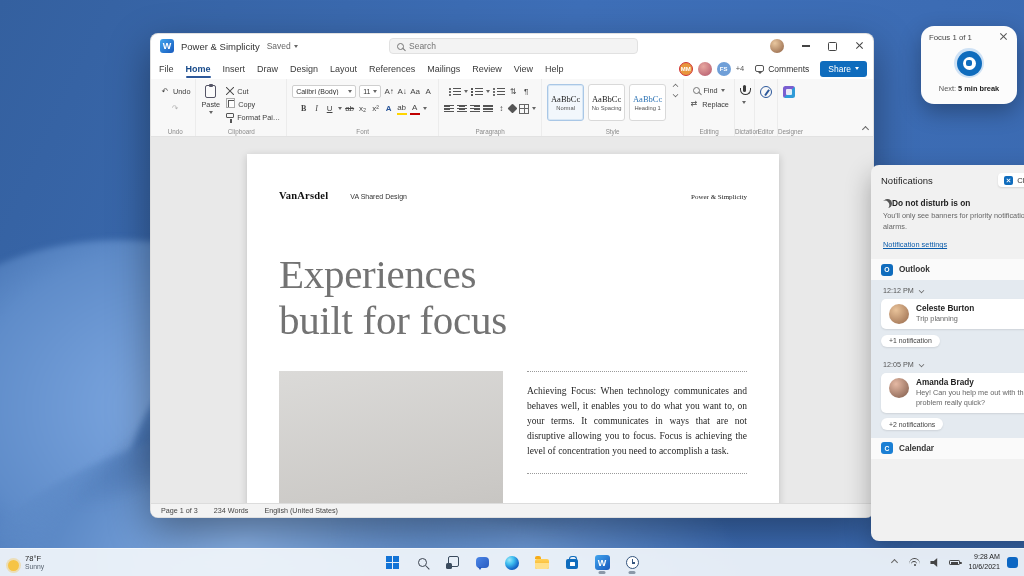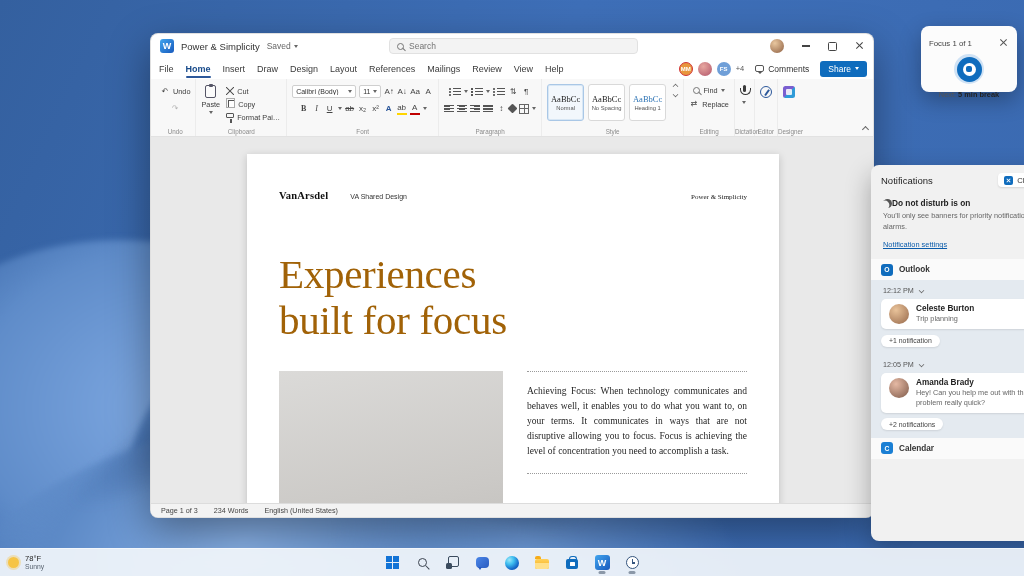--- a/index.html
+++ b/index.html
@@ -103,32 +103,32 @@
 .chev{width:5px;height:5px;border-right:1.2px solid #666;border-bottom:1.2px solid #666;display:inline-block}
 .chev.up{transform:rotate(-135deg)}
 .chev.down{transform:rotate(45deg)}
 
 .docarea{flex:1;background:#e9e9e9;position:relative;overflow:hidden}
 .page{position:absolute;left:96px;top:17px;width:532px;height:430px;background:#fff;box-shadow:0 2px 8px rgba(0,0,0,.18);padding:36px 32px 0 32px}
 .dochead{display:flex;align-items:baseline}
 .brand{font-family:"Liberation Serif",serif;font-weight:700;font-size:10.5px;color:#111;letter-spacing:.2px}
 .brandsub{font-size:7px;color:#333;margin-left:22px}
 .docheadright{margin-left:auto;font-family:"Liberation Serif",serif;font-size:7px;color:#222}
-.docheading{margin-top:50px;font-family:"Liberation Serif",serif;font-size:41px;line-height:46px;color:#a16207;font-weight:400;letter-spacing:-.3px}
+.docheading{margin-top:50px;font-family:"Liberation Serif",serif;font-size:41px;line-height:46px;color:#737373;font-weight:400;letter-spacing:-.3px}
 .doccontent{margin-top:28px;display:flex;gap:24px}
 .docimg{width:224px;height:260px;background:linear-gradient(168deg,#dbdad8 0%,#cbc9c6 50%,#b7b5b1 100%);position:relative;overflow:hidden;flex:0 0 auto}
 .doccol{width:228px}
 .dotted{border-top:1px dotted #9a9a9a}
 .docpara{margin:12px 0 14px;font-family:"Liberation Serif",serif;font-size:9.5px;line-height:15px;color:#1f1f1f;text-align:justify}
 
 .statusbar{height:14px;background:#f3f3f3;border-top:1px solid #dcdcdc;display:flex;align-items:center;gap:16px;padding-left:10px;flex:0 0 auto}
 .statusbar span{font-size:7.2px;color:#444;white-space:nowrap}
 
 
-.fwidget{position:absolute;left:921px;top:26px;width:96px;height:66px;background:#fcfcfc;border-radius:8px;box-shadow:0 8px 22px rgba(0,0,0,.3);z-index:6;padding:12px 8px}
+.fwidget{position:absolute;left:921px;top:26px;width:96px;height:78px;background:#fcfcfc;border-radius:13px;box-shadow:0 8px 22px rgba(0,0,0,.3);z-index:6;padding:6px 8px}
 .fw-top{display:flex;align-items:center}
 .fw-title{font-size:7.8px;color:#444}
 .fw-close{margin-left:auto;position:relative;width:10px;height:10px}
 .fw-close::before,.fw-close::after{content:'';position:absolute;left:0;top:4.4px;width:9px;height:1px;background:#555}
 .fw-close::before{transform:rotate(45deg)}.fw-close::after{transform:rotate(-45deg)}
 .fring{width:30px;height:30px;border-radius:50%;background:#cfe2f5;margin:6px auto 0;display:flex;align-items:center;justify-content:center}
 .fring2{width:25px;height:25px;border-radius:50%;background:#0f6cbd;display:flex;align-items:center;justify-content:center}
 .fring3{width:13px;height:13px;border-radius:50%;background:#fff;display:flex;align-items:center;justify-content:center}
 .fring4{width:6px;height:6px;border-radius:2px;background:#0f6cbd}
 .fw-next{margin-top:6px;text-align:center;font-size:7.4px;color:#555}
@@ -168,21 +168,21 @@
 .calw-row1{height:24px;display:flex;align-items:center;padding:0 10px;background:#fafafa;border-bottom:1px solid #e3e3e3}
 .calw-date{font-size:8.3px;color:#222}
 .calw-chev{margin-left:auto}
 .calw-row2{height:24px;display:flex;align-items:center;padding:0 8px 0 10px}
 .calw-status{font-size:8.3px;color:#222}
 .endbtn{margin-left:auto;display:flex;align-items:center;gap:4px;background:#202a36;color:#fff;border:none;border-radius:9px;padding:3.5px 9px;font-size:7.3px;font-family:inherit}
 .endbtn .sq{width:5px;height:5px;background:#fff;border-radius:1px}
 
 
 .taskbar{position:absolute;left:0;right:0;bottom:0;height:28px;background:rgba(242,246,251,.92);z-index:10;display:flex;align-items:center;border-top:1px solid rgba(255,255,255,.5)}
-.tb-weather{position:absolute;left:8px;display:flex;align-items:center;gap:6px}
+.tb-weather{position:absolute;left:8px;display:flex;align-items:flex-end;gap:6px}
 .sun{width:11px;height:11px;border-radius:50%;background:#f6c445;box-shadow:0 0 0 2px rgba(246,196,69,.35)}
 .wtemp{font-size:7.6px;color:#222;line-height:1.2}
 .wcond{font-size:6.8px;color:#5a6572;line-height:1.2}
 .tb-center{margin:0 auto;display:flex;align-items:center;gap:8px}
 .tbic{width:22px;height:22px;border-radius:4px;display:flex;align-items:center;justify-content:center;position:relative}
 .openbar{position:absolute;bottom:0;left:50%;transform:translateX(-50%);width:7px;height:2.2px;background:#8b98a8;border-radius:2px}
 .start{width:13px;height:13px;background-image:linear-gradient(#1273d6,#1273d6),linear-gradient(#1273d6,#1273d6),linear-gradient(#1273d6,#1273d6),linear-gradient(#1273d6,#1273d6);background-size:6px 6px;background-position:0 0,7px 0,0 7px,7px 7px;background-repeat:no-repeat}
 .mag.big{width:9px;height:9px;border-color:#3c4450}
 .mag.big::after{width:5px;right:-4px;bottom:-2.4px;background:#3c4450}
 .tv{width:13px;height:13px;position:relative}
@@ -553,14 +553,35 @@
         </span>
       <span class="tbic">
           <span class="wordtb">W</span>
           <span class="openbar"></span>
         </span>
       <span class="tbic">
           <span class="clock"></span>
           <span class="openbar"></span>
         </span>
     </div>
+    <div class="tb-tray">
+      <span class="trayic">
+          <span class="chev up"></span>
+        </span>
+      <span class="trayic">
+          <span class="wifi">
+            <span class="dot"></span>
+          </span>
+        </span>
+      <span class="trayic">
+          <span class="vol"></span>
+        </span>
+      <span class="trayic">
+          <span class="batt"></span>
+        </span>
+      <span class="trayclock">
+        <div>9:28 AM</div>
+        <div>10/6/2021</div>
+      </span>
+      <span class="badge"></span>
+    </div>
   </div>
 </div>
 
 </body></html>

